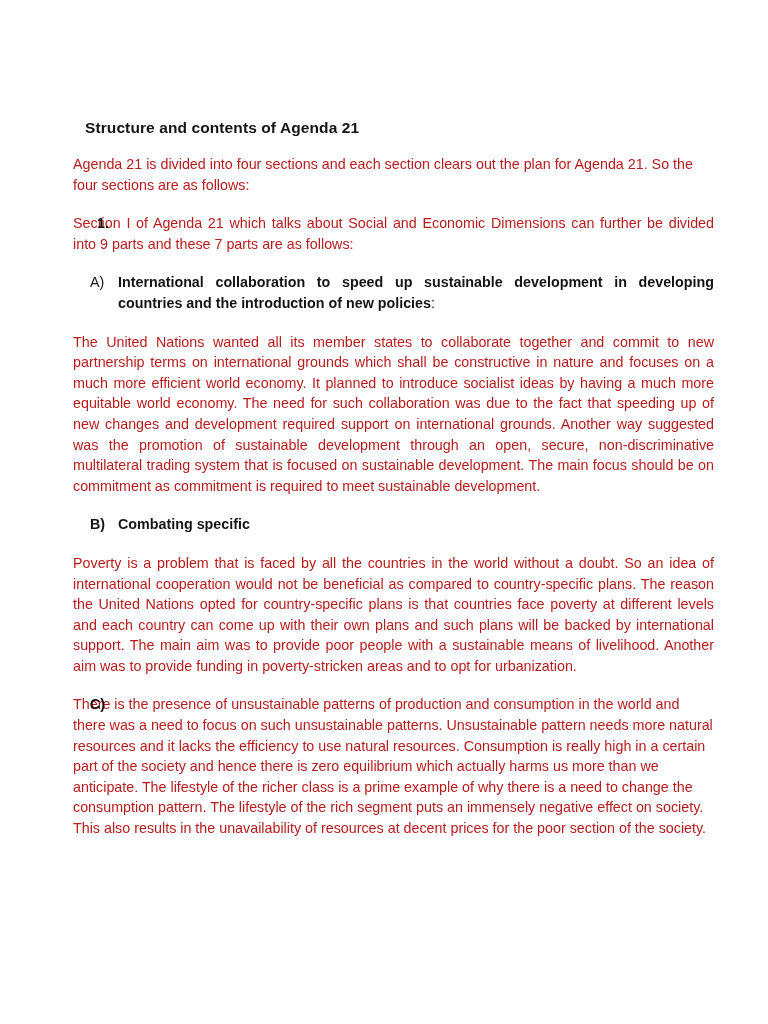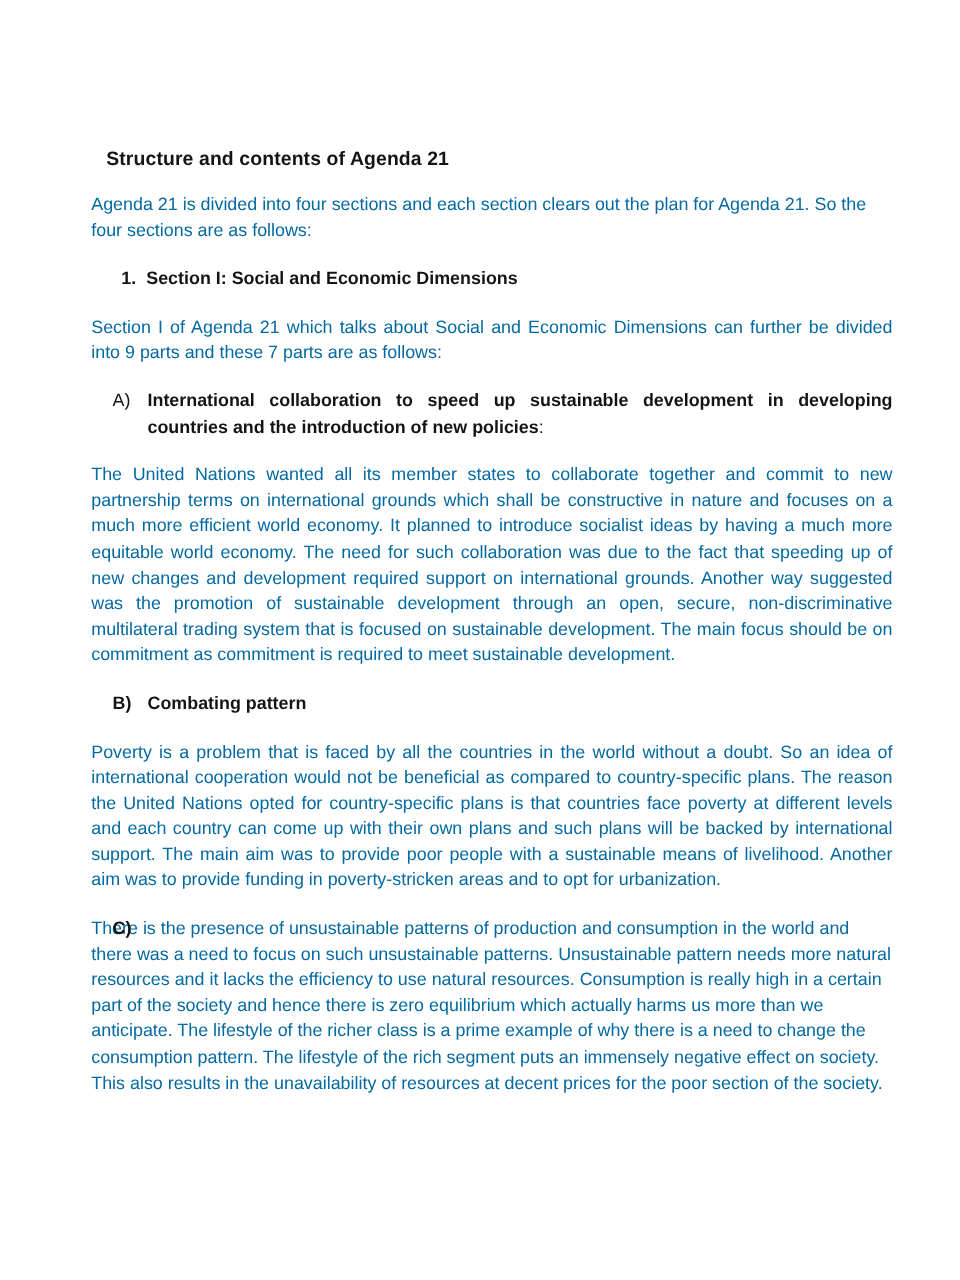--- a/index.html
+++ b/index.html
@@ -36,21 +36,21 @@
     font-weight: bold;
     color: #141414;
     margin: 0 0 16px 12px;
     letter-spacing: 0.1px;
   }
 
   p.body-text {
     font-size: 14.3px;
     line-height: 20.6px;
     margin: 0 0 18px 0;
-    color: #0369a1;
+    color: #b91c1c;
     text-align: left;
   }
   p.body-text.justify {
     text-align: justify;
     text-justify: inter-word;
   }
 
   
   .num-item {
     position: relative;
@@ -101,35 +101,34 @@
 
 <div class="page">
   <div class="content">
 
     <h1 class="doc-title">Structure and contents of Agenda 21</h1>
 
     <p class="body-text">Agenda 21 is divided into four sections and each section clears out the plan for Agenda 21. So the four sections are as follows:</p>
 
     <div class="num-item">
       <span class="marker">1.</span>
-      <span>Section I: Social and Economic Dimensions</span>
     </div>
 
     <p class="body-text justify">Section I of Agenda 21 which talks about Social and Economic Dimensions can further be divided into 9 parts and these 7 parts are as follows:</p>
 
     <div class="letter-item justify">
       <span class="marker light">A)</span>
       <span>International collaboration to speed up sustainable development in developing countries and the introduction of new policies</span><span class="trailing">:</span>
     </div>
 
     <p class="body-text justify">The United Nations wanted all its member states to collaborate together and commit to new partnership terms on international grounds which shall be constructive in nature and focuses on a much more efficient world economy. It planned to introduce socialist ideas by having a much more equitable world economy. The need for such collaboration was due to the fact that speeding up of new changes and development required support on international grounds. Another way suggested was the promotion of sustainable development through an open, secure, non-discriminative multilateral trading system that is focused on sustainable development. The main focus should be on commitment as commitment is required to meet sustainable development.</p>
 
     <div class="letter-item">
       <span class="marker">B)</span>
-      <span>Combating pattern</span>
+      <span>Combating specific</span>
     </div>
 
     <p class="body-text justify">Poverty is a problem that is faced by all the countries in the world without a doubt. So an idea of international cooperation would not be beneficial as compared to country-specific plans. The reason the United Nations opted for country-specific plans is that countries face poverty at different levels and each country can come up with their own plans and such plans will be backed by international support. The main aim was to provide poor people with a sustainable means of livelihood. Another aim was to provide funding in poverty-stricken areas and to opt for urbanization.</p>
 
     <div class="letter-item">
       <span class="marker">C)</span>
     </div>
 
     <p class="body-text">There is the presence of unsustainable patterns of production and consumption in the world and there was a need to focus on such unsustainable patterns. Unsustainable pattern needs more natural resources and it lacks the efficiency to use natural resources. Consumption is really high in a certain part of the society and hence there is zero equilibrium which actually harms us more than we anticipate. The lifestyle of the richer class is a prime example of why there is a need to change the consumption pattern. The lifestyle of the rich segment puts an immensely negative effect on society. This also results in the unavailability of resources at decent prices for the poor section of the society.</p>
 

